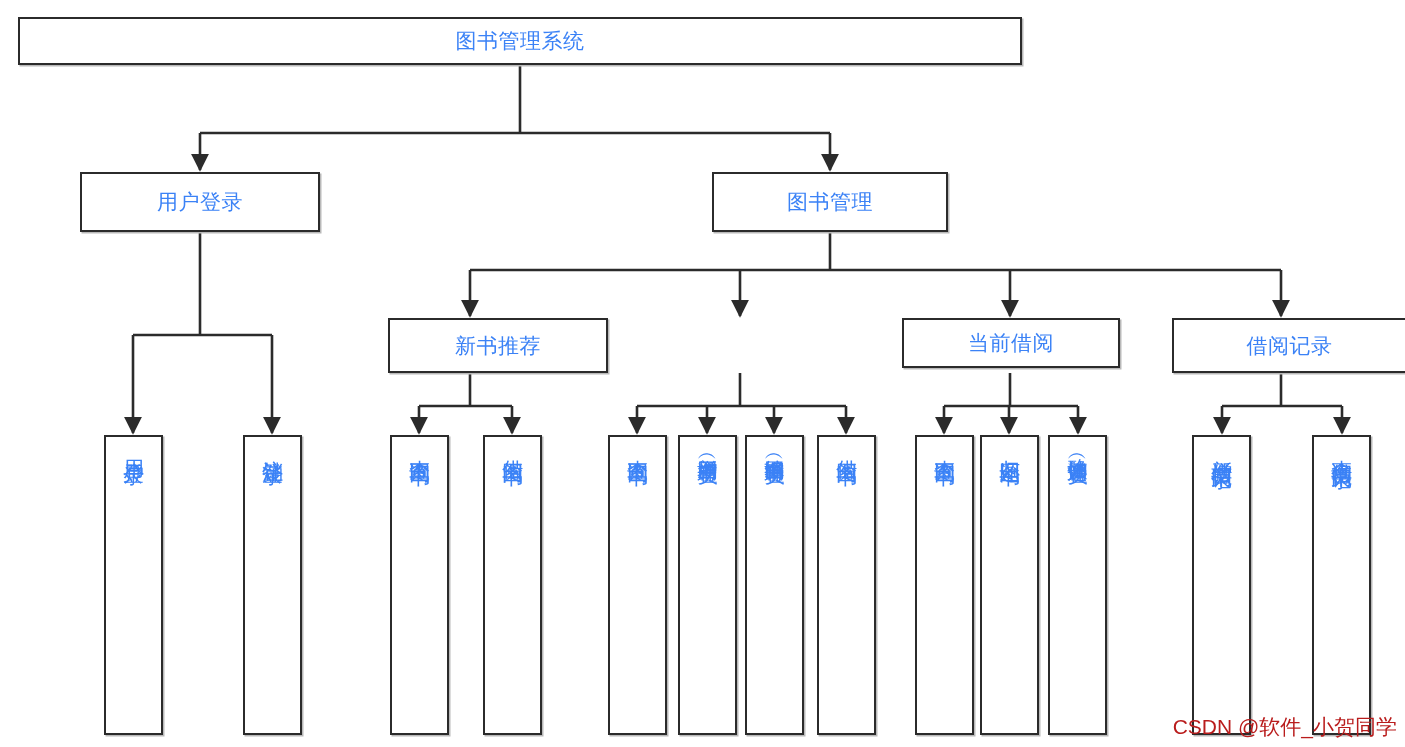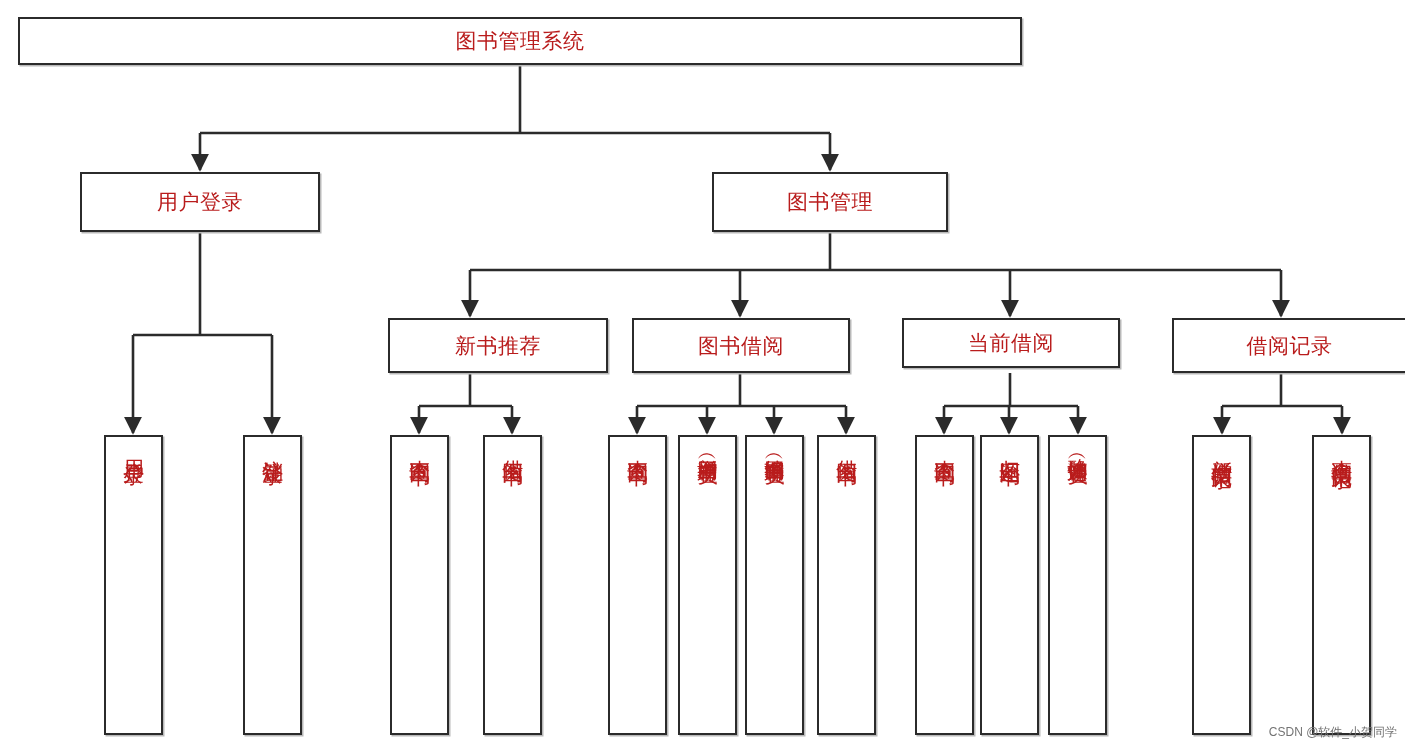--- a/index.html
+++ b/index.html
@@ -27,21 +27,21 @@
   }
   .node {
     position: absolute;
     box-sizing: border-box;
     border: 2px solid #2b2b2b;
     background: #ffffff;
     box-shadow: 1.5px 1.5px 0 0 #b9b9b9;
     display: flex;
     align-items: center;
     justify-content: center;
-    color: #b91c1c;
+    color: #3b82f6;
   }
   .node .label {
     display: block;
     text-align: center;
     letter-spacing: 0.5px;
   }
   .node.horiz .label {
     font-size: 21px;
     line-height: 1.1;
     white-space: nowrap;
@@ -60,22 +60,22 @@
     white-space: nowrap;
   }
   .node.vert.tall .label {
     font-size: 20px;
     letter-spacing: 1px;
   }
   #watermark {
     position: absolute;
     right: 8px;
     bottom: 6px;
-    font-size: 12px;
-    color: #737373;
+    font-size: 21px;
+    color: #b91c1c;
     white-space: nowrap;
     font-family: "Liberation Sans", "DejaVu Sans", sans-serif;
   }
 </style>
 </head>
 <body>
 
 <div id="canvas">
 
   <svg id="wires" viewBox="0 0 1405 747">
@@ -135,23 +135,20 @@
   <div class="node horiz" style="left:80px; top:172px; width:240px; height:60px;">
     <span class="label">用户登录</span>
   </div>
   <div class="node horiz" style="left:712px; top:172px; width:236px; height:60px;align-items:center;">
     <span class="label">图书管理</span>
   </div>
 
   <div class="node horiz" style="left:360px; top:318px; width:220px; height:55px;margin-left:28px;">
     <span class="label">新书推荐</span>
   </div>
-  <div class="node horiz" style="left:632px; top:318px; width:218px; height:55px;">
-    <span class="label">图书借阅</span>
-  </div>
   <div class="node horiz" style="left:902px; top:318px; width:218px; height:50px;align-items:center;">
     <span class="label">当前借阅</span>
   </div>
   <div class="node horiz" style="left:1172px; top:318px; width:235px; height:55px;">
     <span class="label">借阅记录</span>
   </div>
 
   <div class="node vert" style="left:104px; top:435px; width:59px; height:300px;">
     <span class="label">用户登录</span>
   </div>

